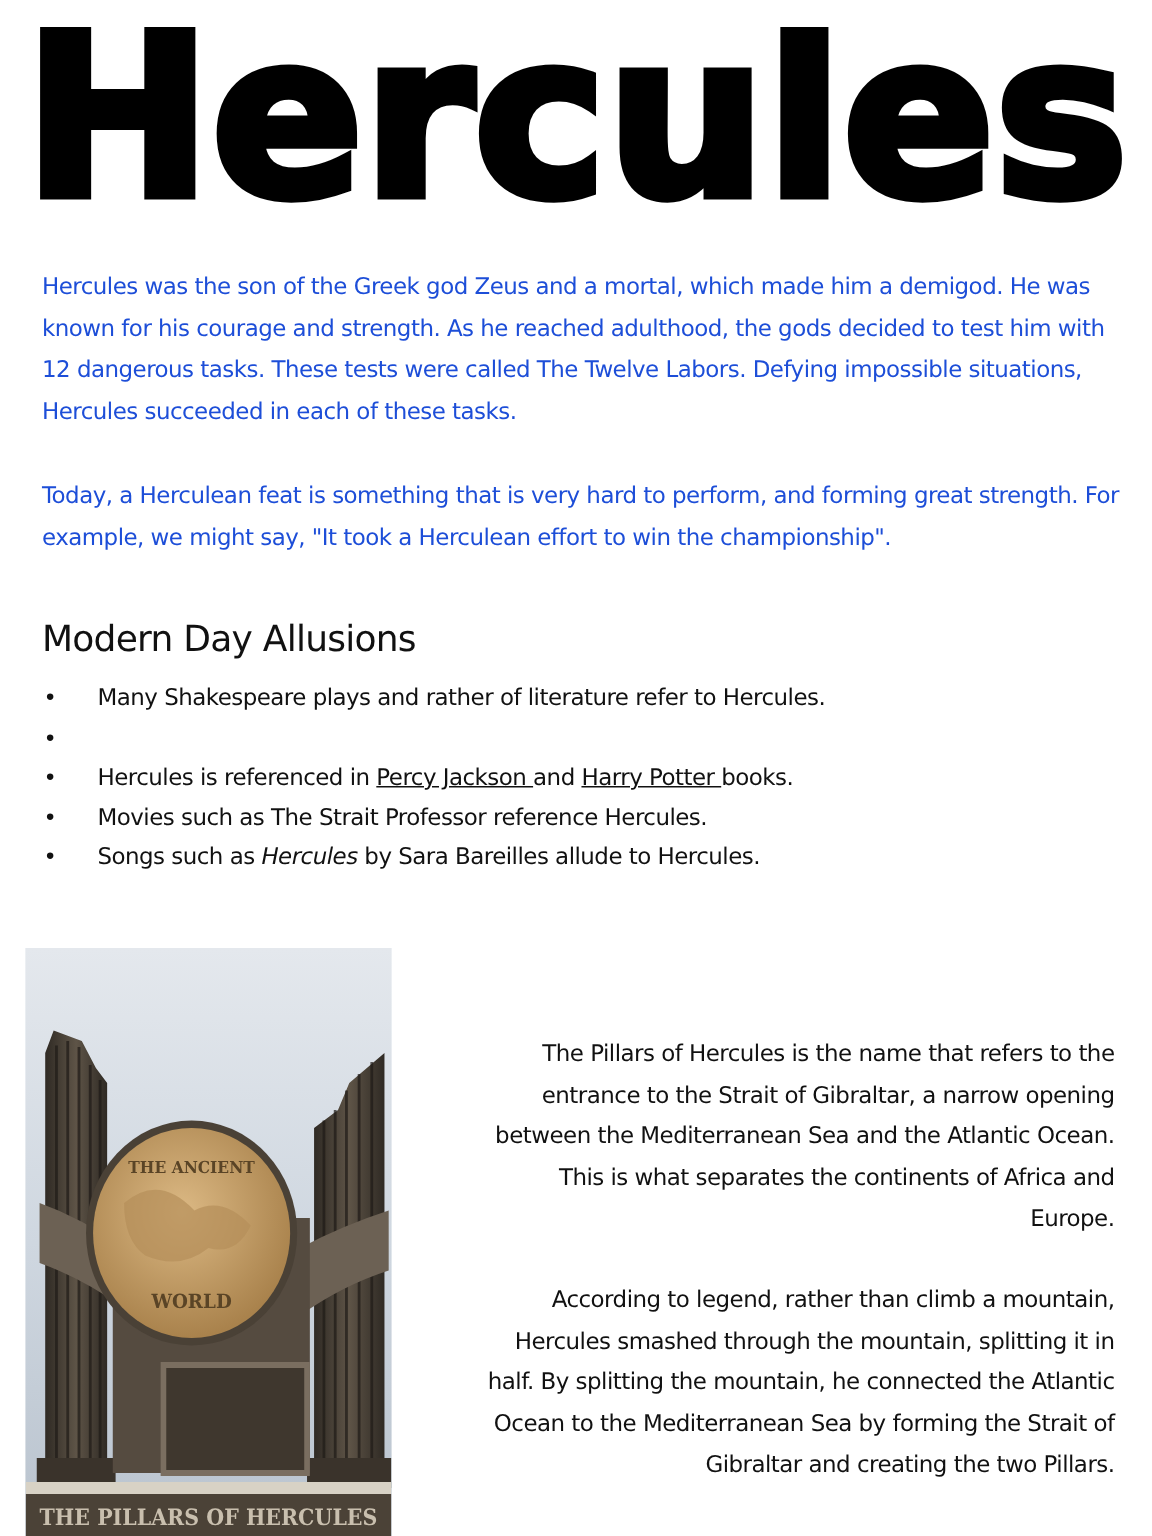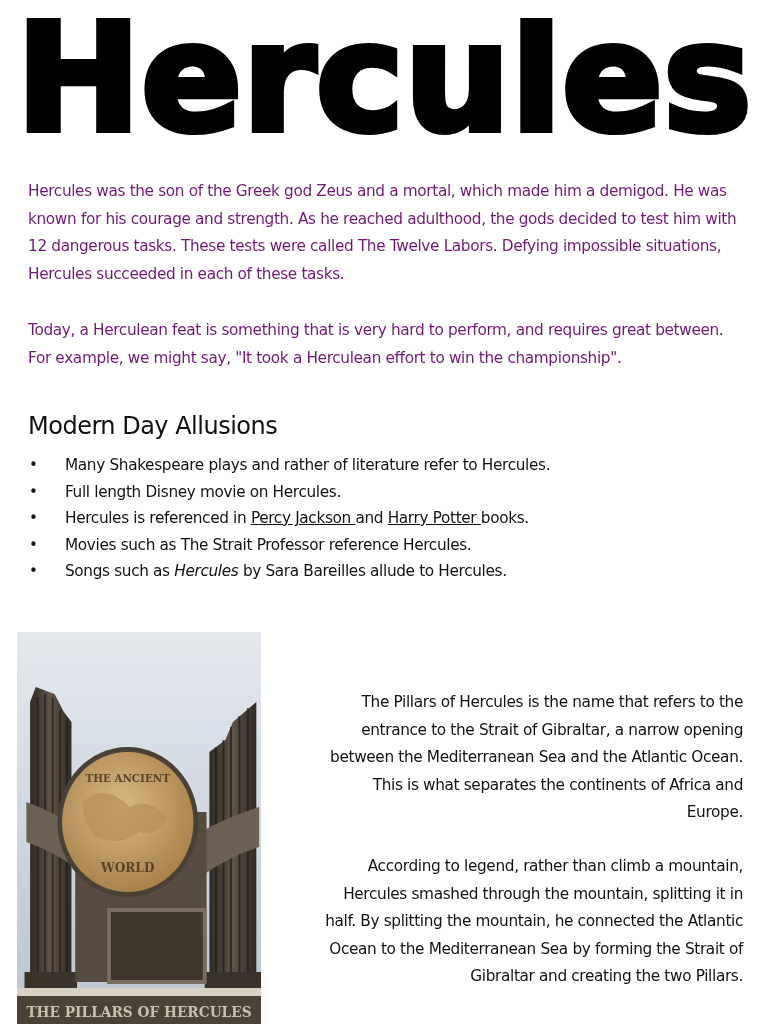--- a/index.html
+++ b/index.html
@@ -1,19 +1,19 @@
 <!DOCTYPE html>
 <html><head>
 <meta charset="utf-8">
 <style>
   html, body { margin: 0; padding: 0; background: #ffffff; }
   body { width: 768px; height: 1024px; position: relative; overflow: hidden; font-family: "DejaVu Sans", sans-serif; color: #111; }
   .title { position: absolute; left: 14px; top: 18px; width: 740px; height: 128px; }
   .title svg { width: 100%; height: 100%; }
-  .para { position: absolute; left: 28px; font-size: 15.3px; line-height: 27.5px; letter-spacing: -0.35px; color: #701a75; }
+  .para { position: absolute; left: 28px; font-size: 15.3px; line-height: 27.5px; letter-spacing: -0.35px; color: #1d4ed8; }
   .p1 { top: 163px; width: 720px; }
   .p2 { top: 302px; width: 720px; }
   .heading { position: absolute; left: 28px; top: 392px; font-size: 24px; letter-spacing: -0.5px; color: #111; font-weight: normal; }
   .bullets { position: absolute; left: 28px; top: 452px; margin: 0; padding: 0; list-style: none; }
   .bullets li { position: relative; padding-left: 37px; font-size: 15.3px; line-height: 26.5px; letter-spacing: -0.35px; height: 26.5px; white-space: nowrap; }
   .bullets li .dot { position: absolute; left: 1px; top: 0; font-size: 15px; }
   .u { text-decoration: underline; }
   .i { font-style: italic; }
   .photo { position: absolute; left: 17px; top: 632px; width: 244px; height: 392px; overflow: hidden; background: linear-gradient(#dde3ea 0%, #c9d2dc 55%, #b6bfca 100%); }
   .photo svg { width: 100%; height: 100%; display: block; }
@@ -24,32 +24,31 @@
 </head>
 <body>
 
 <div class="title">
   <svg viewBox="0 0 740 128" preserveAspectRatio="none">
     <text id="title-text" x="370" y="112" text-anchor="middle" textLength="736" lengthAdjust="spacingAndGlyphs" font-family="DejaVu Sans, sans-serif" font-weight="bold" font-size="150" fill="#000" stroke="#000" stroke-width="6">Hercules</text>
   </svg>
 </div>
 
 <p class="para p1">Hercules was the son of the Greek god Zeus and a mortal, which made him a demigod. He was known for his courage and strength. As he reached adulthood, the gods decided to test him with 12 dangerous tasks. These tests were called The Twelve Labors. Defying impossible situations, Hercules succeeded in each of these tasks.</p>
-<p class="para p2">Today, a Herculean feat is something that is very hard to perform, and requires great between. For example, we might say, "It took a Herculean effort to win the championship".</p>
+<p class="para p2">Today, a Herculean feat is something that is very hard to perform, and forming great strength. For example, we might say, "It took a Herculean effort to win the championship".</p>
 
 <h2 class="heading">Modern Day Allusions</h2>
 
 <ul class="bullets">
   <li>
     <span class="dot">•</span>
     <span>Many Shakespeare plays and rather of literature refer to Hercules.</span>
   </li>
   <li>
     <span class="dot">•</span>
-    <span>Full length Disney movie on Hercules.</span>
   </li>
   <li>
     <span class="dot">•</span>
     <span>Hercules is referenced in </span><span class="u">Percy Jackson </span><span>and </span><span class="u">Harry Potter </span><span>books.</span>
   </li>
   <li>
     <span class="dot">•</span>
     <span>Movies such as The Strait Professor reference Hercules.</span>
   </li>
   <li>

